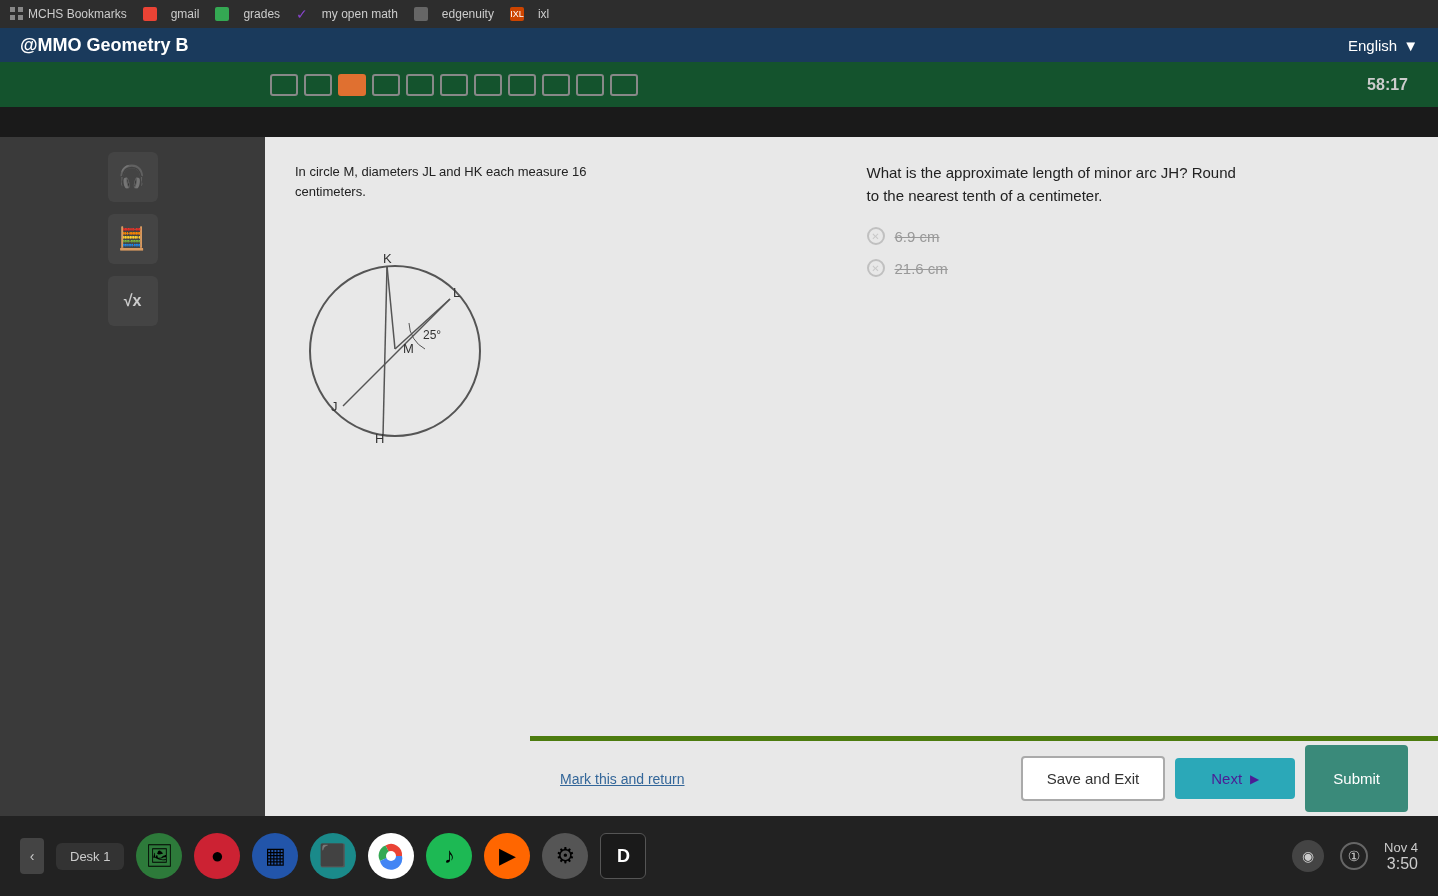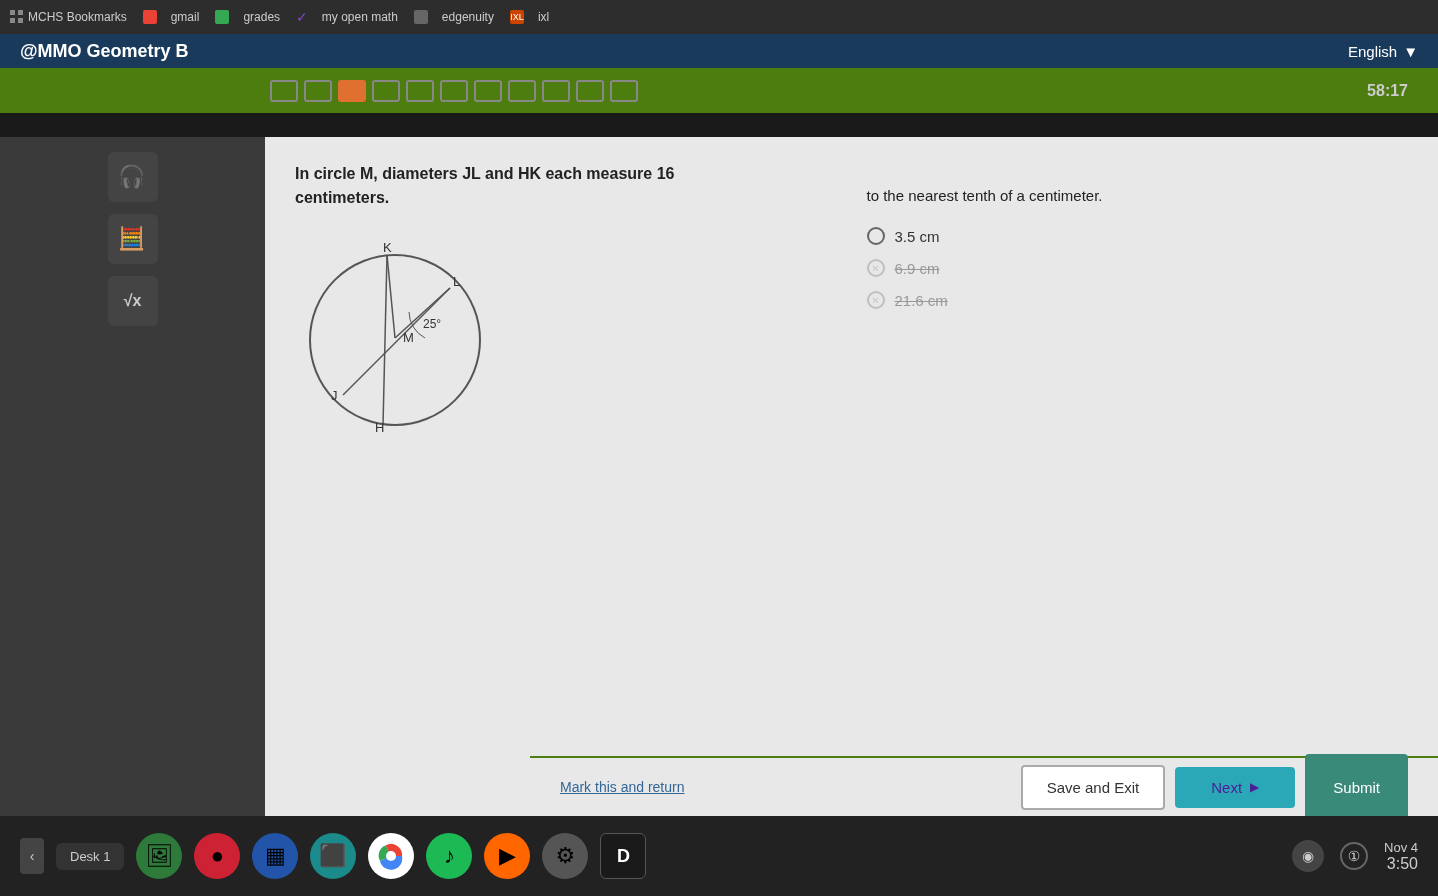--- a/index.html
+++ b/index.html
@@ -7,21 +7,21 @@
       width: 1438px;
       height: 896px;
       background: #1a1a1a;
       font-family: Arial, sans-serif;
       overflow: hidden;
       position: relative;
     }
 
     
     .browser-bar {
-      height: 34px;
+      height: 28px;
       background: #2d2d2d;
       display: flex;
       align-items: center;
       padding: 0 10px;
       gap: 16px;
     }
     .browser-tab {
       color: #ccc;
       font-size: 12px;
       display: flex;
@@ -47,21 +47,21 @@
       color: white;
       font-size: 15px;
       display: flex;
       align-items: center;
       gap: 6px;
       cursor: pointer;
     }
 
     
     .progress-area {
-      background: #4d7c0f;
+      background: #14532d;
       height: 45px;
       display: flex;
       align-items: center;
       padding: 0 10px 0 270px;
       gap: 6px;
       position: relative;
     }
     .progress-box {
       width: 28px;
       height: 22px;
@@ -87,24 +87,24 @@
       border-radius: 6px;
       display: flex;
       align-items: center;
       justify-content: center;
       color: #ccc;
       font-size: 22px;
       cursor: pointer;
     }
 
     .question-text {
-      font-size: 16px;
+      font-size: 13px;
       color: #222;
       line-height: 1.5;
-      font-weight: bold;
+      margin-bottom: 20px;
     }
 
     
     .diagram-container {
       width: 200px;
       height: 230px;
       position: relative;
     }
 
     .question-prompt {
@@ -149,23 +149,23 @@
       opacity: 0.5;
     }
 
     .answer-text.strikethrough {
       text-decoration: line-through;
       color: #999;
     }
 
     
     .bottom-bar {
-      height: 60px;
+      height: 80px;
       background: #e8e8e8;
-      border-top: 2px solid #4d7c0f;
+      border-top: 5px solid #4d7c0f;
       display: flex;
       align-items: center;
       justify-content: space-between;
       padding: 0 30px;
       position: absolute;
       bottom: 0;
       left: 265px;
       right: 0;
     }
 
@@ -427,29 +427,25 @@
             <text x="108" y="132" font-size="13" fill="#333" font-family="Arial">M</text>
             <text x="36" y="190" font-size="13" fill="#333" font-family="Arial">J</text>
             <text x="80" y="222" font-size="13" fill="#333" font-family="Arial">H</text>
             <text x="128" y="118" font-size="12" fill="#333" font-family="Arial">25°</text>
           </svg>
         </div>
       </div>
 
       <div style="flex:1;">
         <p class="question-prompt">
-          <br>
+          <span>What is the approximate length of minor arc JH? Round</span><br>
           <span>to the nearest tenth of a centimeter.</span>
         </p>
 
         <div class="answer-options">
-          <div class="answer-option">
-            <div class="radio-outer"></div>
-            <span>3.5 cm</span>
-          </div>
           <div class="answer-option selected">
             <div class="radio-outer strikethrough">
               <span style="font-size:10px;color:#aaa;">✕</span>
             </div>
             <span class="answer-text strikethrough">6.9 cm</span>
           </div>
           <div class="answer-option selected">
             <div class="radio-outer strikethrough">
               <span style="font-size:10px;color:#aaa;">✕</span>
             </div>

